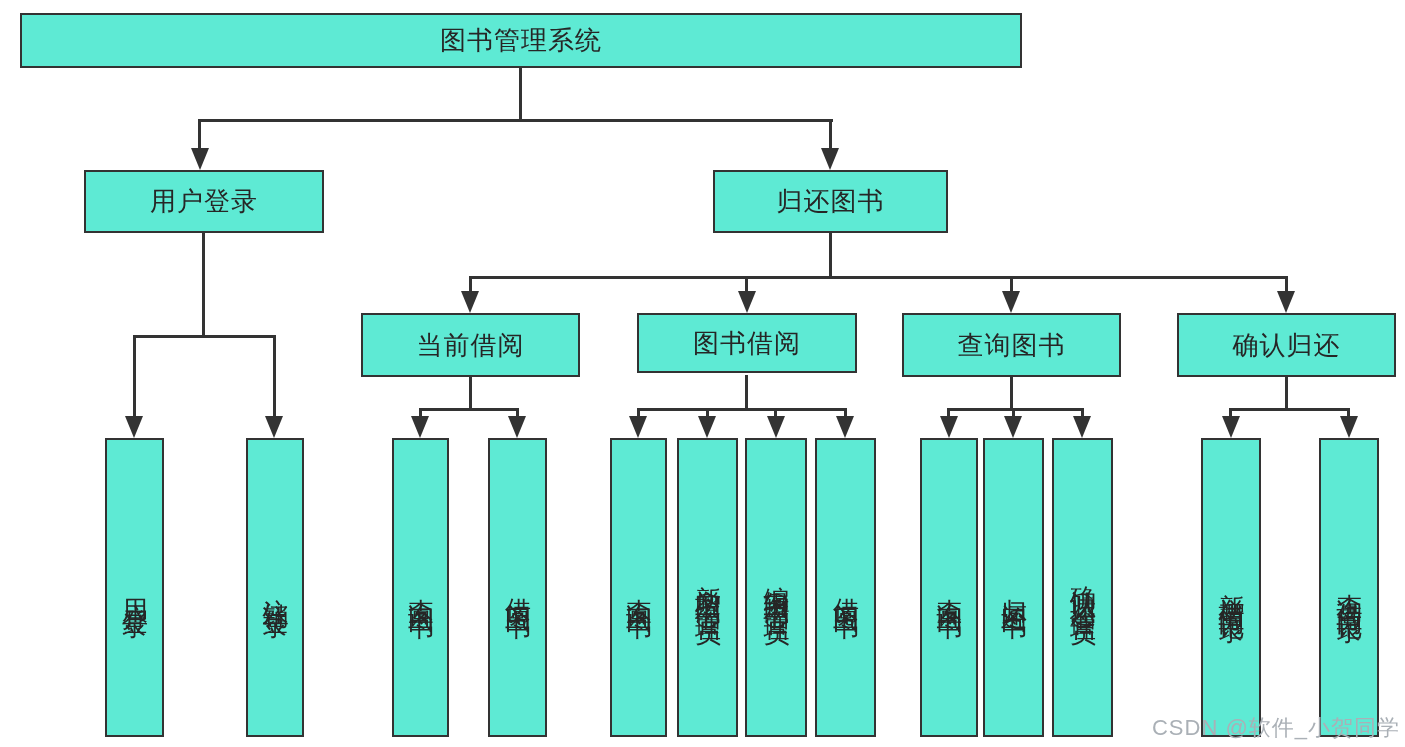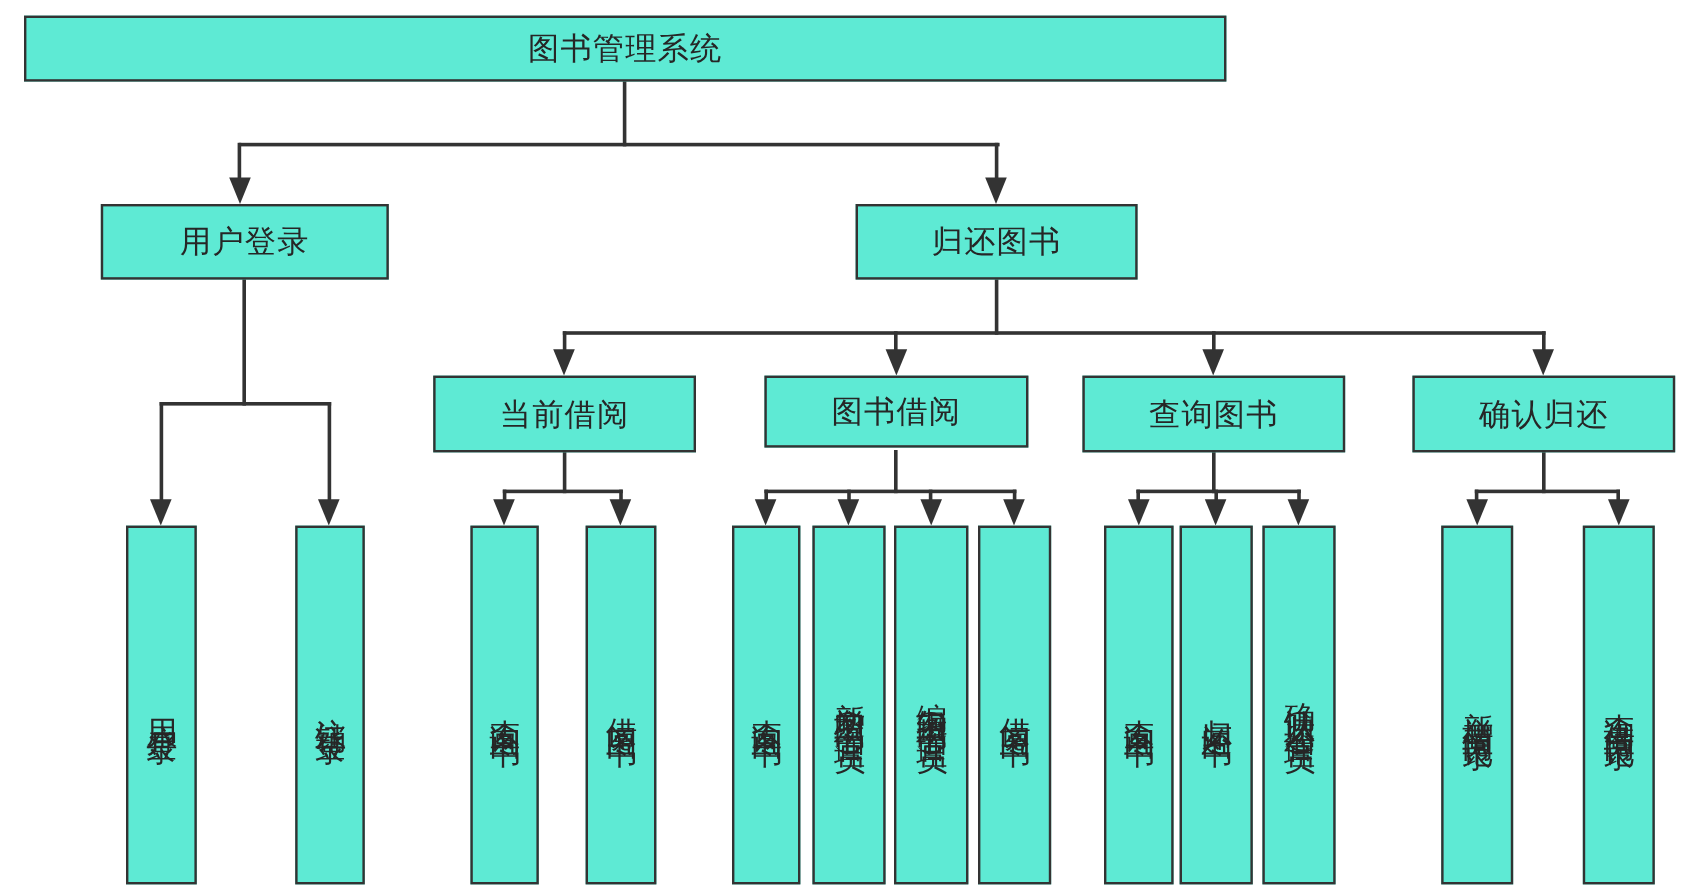--- a/index.html
+++ b/index.html
@@ -124,14 +124,15 @@
 
   <div>
     <div class="vline" style="left:1285px; top:375px; width:3px; height:36px;"></div>
     <div class="hline" style="left:1229px; top:408px; width:121px; height:3px;"></div>
     <div class="vline" style="left:1229px; top:408px; width:3px; height:12px;"></div>
     <div class="arrow" style="left:1222px; top:416px;"></div>
     <div class="vline" style="left:1347px; top:408px; width:3px; height:12px;"></div>
     <div class="arrow" style="left:1340px; top:416px;"></div>
   </div>
 
+  <div class="watermark">CSDN @软件_小贺同学</div>
 
 </div>
 
 </body></html>

